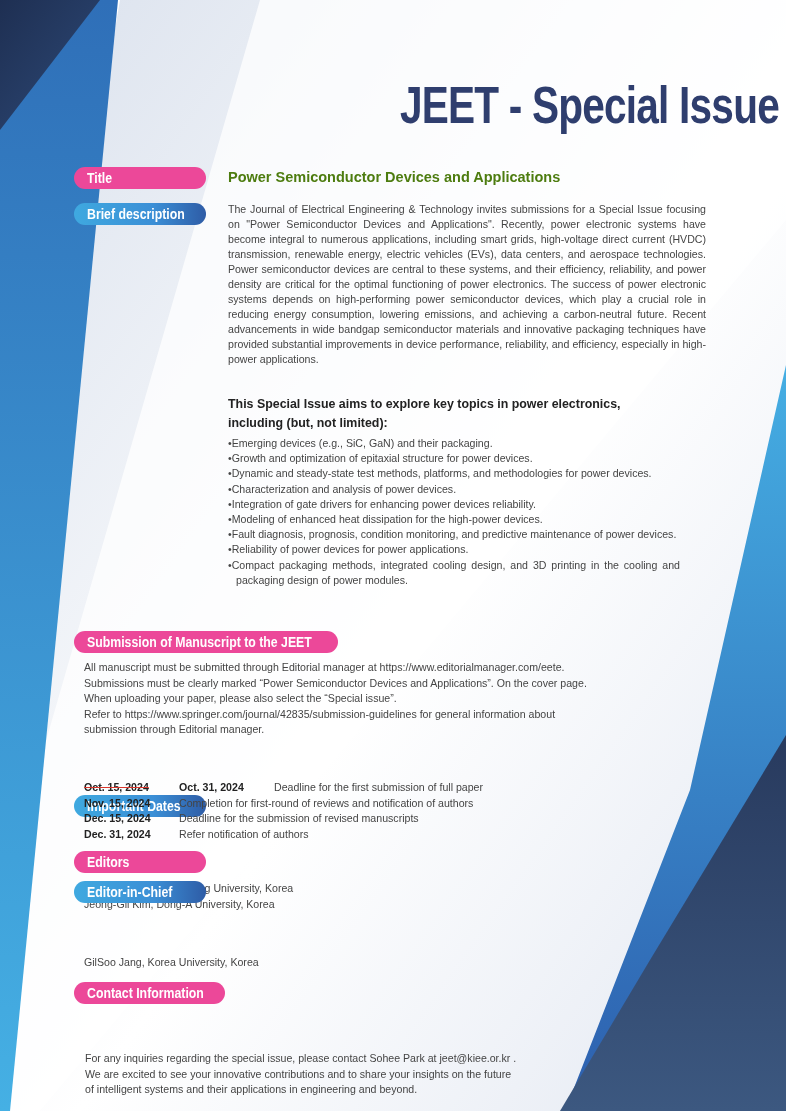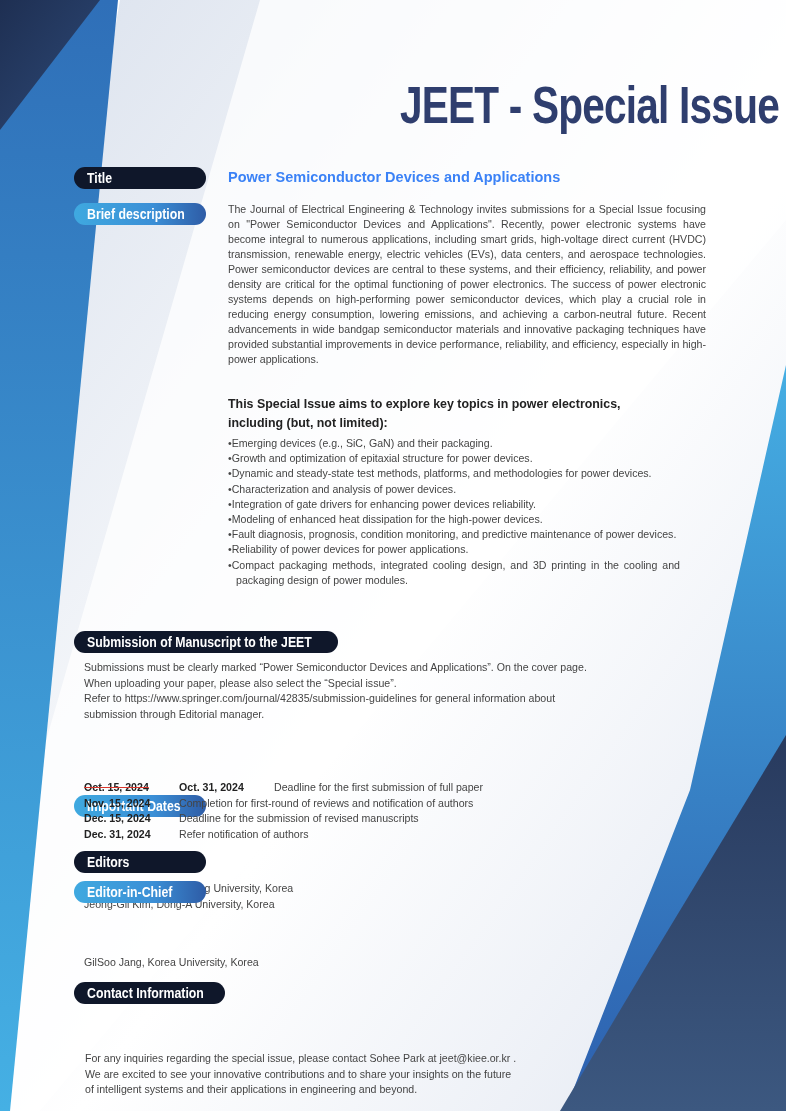--- a/index.html
+++ b/index.html
@@ -38,28 +38,28 @@
       color: #fff;
       font-family: "Liberation Sans", sans-serif;
       font-weight: 700;
       font-size: 15px;
       line-height: 22px;
       padding-left: 13px;
       white-space: nowrap;
       overflow: hidden;
     }
     .pill .lbl { display: inline-block; transform: scaleX(0.82); transform-origin: left center; }
-    .pill.dark { background: #0f172a; }
+    .pill.dark { background: #ec4899; }
     .pill.light { background: linear-gradient(90deg, #3fa9e0 0%, #3b8fd6 60%, #2e5ca6 100%); }
 
     .sec-heading {
       position: absolute;
       font-weight: 700;
       font-size: 14.5px;
-      color: #3b82f6;
+      color: #4d7c0f;
     }
     .para {
       position: absolute;
       font-size: 10.6px;
       line-height: 15px;
       color: #444;
       text-align: justify;
     }
     .topics-head {
       position: absolute;
@@ -165,20 +165,21 @@
     <li>Modeling of enhanced heat dissipation for the high-power devices.</li>
     <li>Fault diagnosis, prognosis, condition monitoring, and predictive maintenance of power devices.</li>
     <li>Reliability of power devices for power applications.</li>
     <li>Compact packaging methods, integrated cooling design, and 3D printing in the cooling and packaging design of power modules.</li>
   </ul>
 
   <div class="pill dark" style="left:74px; top:631px; width:264px;">
     <span class="lbl">Submission of Manuscript to the JEET</span>
   </div>
   <div class="block" style="left:84px; top:660px; width:560px;">
+    <div>All manuscript must be submitted through Editorial manager at https://www.editorialmanager.com/eete.</div>
     <div>Submissions must be clearly marked “Power Semiconductor Devices and Applications”. On the cover page.</div>
     <div>When uploading your paper, please also select the “Special issue”.</div>
     <div>Refer to https://www.springer.com/journal/42835/submission-guidelines for general information about</div>
     <div>submission through Editorial manager.</div>
   </div>
 
   <div class="pill light" style="left:74px; top:749px; width:132px;margin-top:46px;">
     <span class="lbl">Important Dates</span>
   </div>
   <div class="dates">

